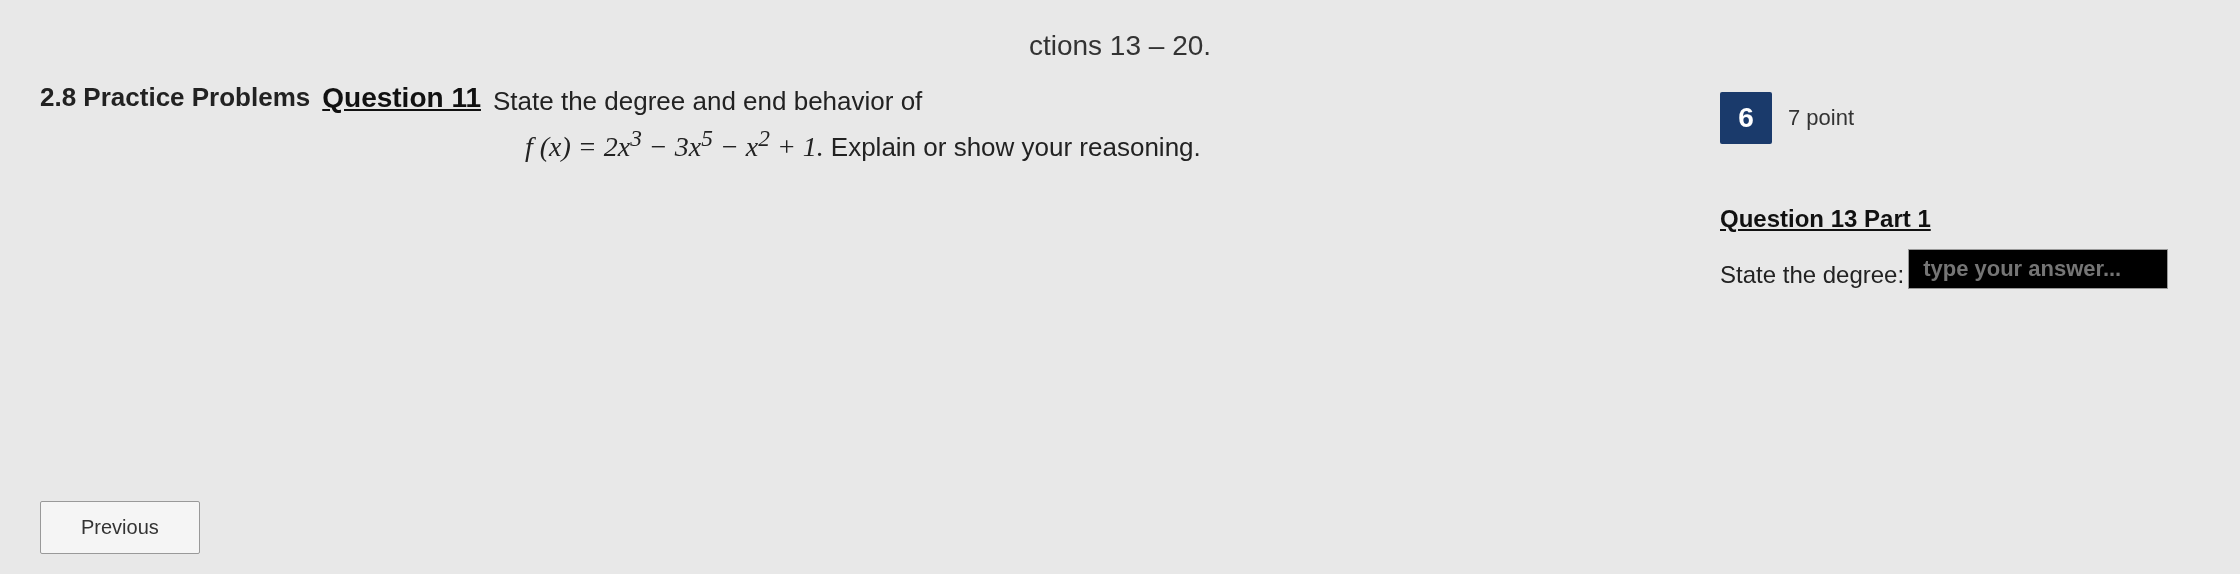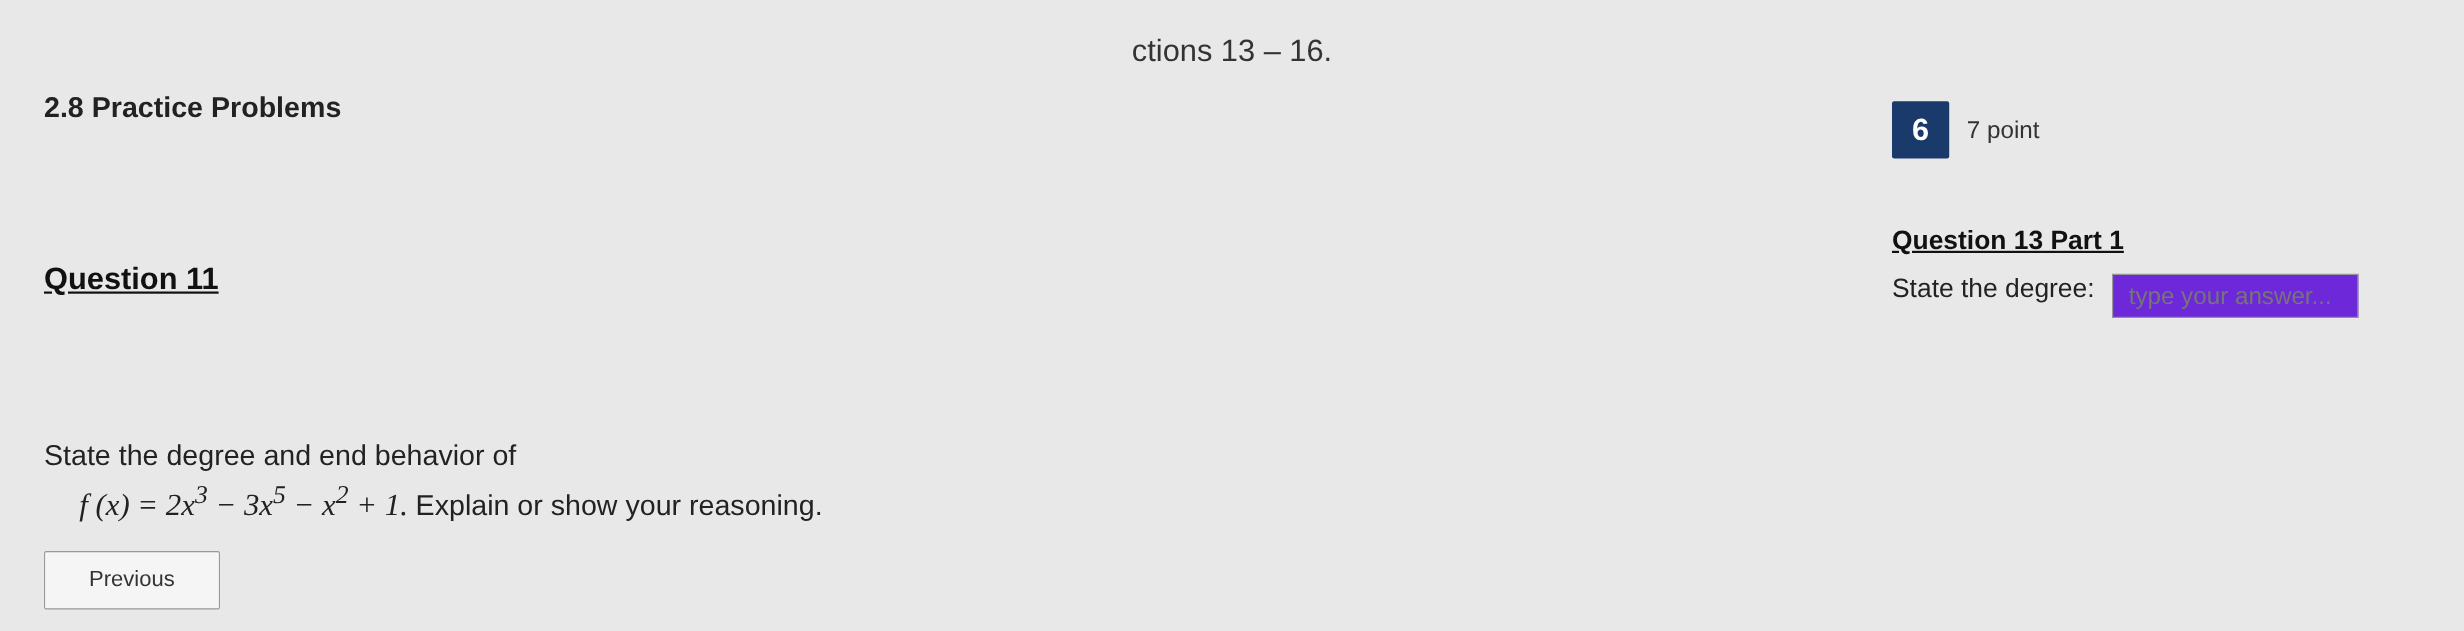--- a/index.html
+++ b/index.html
@@ -39,23 +39,21 @@
     .content-area {
       display: flex;
       flex-direction: row;
       gap: 80px;
       flex: 1;
     }
 
     .left-panel {
       flex: 1;
       display: flex;
-      flex-direction: column;
       gap: 12px;
-      justify-content: space-between;
     }
 
     .section-title {
       font-family: Arial, sans-serif;
       font-weight: bold;
       font-size: 26px;
       color: #222;
     }
 
     .question-title {
@@ -118,39 +116,40 @@
       font-family: Arial, sans-serif;
       font-size: 24px;
       font-weight: bold;
       text-decoration: underline;
       color: #111;
       margin-top: 45px;
     }
 
     .answer-row {
       display: flex;
-      align-items: flex-start;
-      gap: 16px;
+      align-items: flex-end;
+      gap: 4px;
     }
 
     .answer-label {
       font-family: Arial, sans-serif;
       font-size: 24px;
       color: #222;
     }
 
     .answer-input {
       border: 1.5px solid #999;
-      background-color: #6d28d9;
+      background-color: #000000;
       padding: 6px 14px;
       font-size: 22px;
       font-family: Arial, sans-serif;
       color: #aaa;
-      width: 224px;
+      width: 260px;
       outline: none;
+      font-weight: bold;
     }
 
     .bottom-nav {
       display: flex;
       align-items: center;
       margin-top: auto;
       padding-top: 20px;
     }
 
     .prev-button {
@@ -163,21 +162,21 @@
       cursor: pointer;
       border-radius: 2px;
     }
   </style>
 </head>
 <body>
 
 <div class="main-container">
 
   <div class="top-bar">
-    <span>ctions 13 – 16.</span>
+    <span>ctions 13 – 20.</span>
   </div>
 
   <div class="content-area">
 
     <div class="left-panel">
 
       <div class="section-title">2.8 Practice Problems</div>
 
       <div class="question-title">Question 11</div>
 

